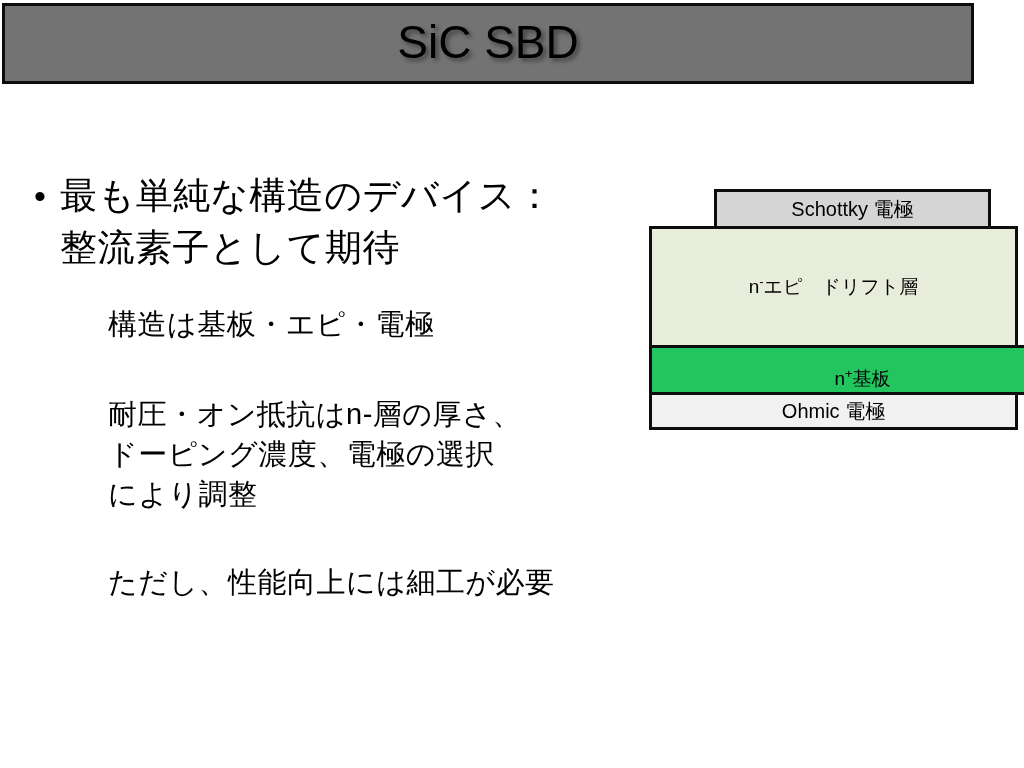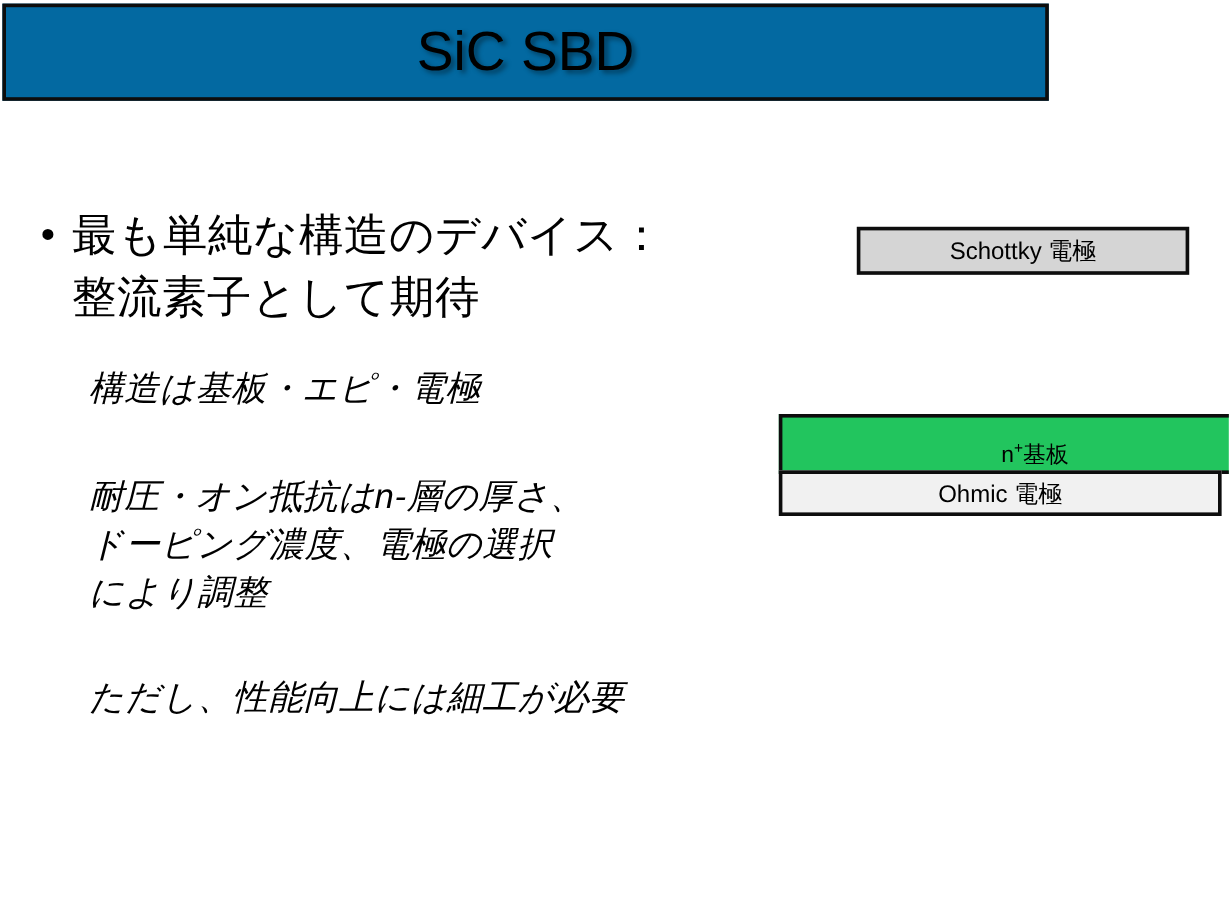--- a/index.html
+++ b/index.html
@@ -14,24 +14,24 @@
     overflow: hidden;
     font-family: "Liberation Sans", "DejaVu Sans", sans-serif;
     color: #000000;
   }
 
   
   #title-bar {
     position: absolute;
     left: 2px;
     top: 3px;
-    width: 872px;
+    width: 972px;
     height: 81px;
     border: 3px solid #0d0d0d;
-    background: #0369a1;
+    background: #737373;
     box-sizing: border-box;
     display: flex;
     align-items: center;
     justify-content: center;
   }
   #title-text {
     font-size: 46px;
     font-weight: normal;
     letter-spacing: 0px;
     color: #000000;
@@ -62,26 +62,25 @@
     color: #000000;
   }
   .bullet-body {
     font-size: 37px;
     line-height: 52px;
     white-space: pre-line;
     letter-spacing: 0.5px;
   }
 
   .sub-para {
-    padding-left: 74px;
+    padding-left: 108px;
     font-size: 29px;
     line-height: 40px;
     white-space: pre-line;
     letter-spacing: 0.5px;
-    font-style: italic;
   }
   #sub-para-1 { margin-top: 30px; }
   #sub-para-2 { margin-top: 50px; }
   #sub-para-3 { margin-top: 48px; }
 
   
   #device-diagram {
     position: absolute;
     left: 646px;
     top: 189px;
@@ -160,20 +159,23 @@
   <div class="sub-para" id="sub-para-3">ただし、性能向上には細工が必要</div>
 
 </div>
 
 <div id="device-diagram">
 
   <div class="layer" id="layer-schottky">
     <span class="layer-label"><span>Schottky 電極</span><sup></sup><span></span></span>
   </div>
 
+  <div class="layer" id="layer-drift">
+    <span class="layer-label"><span>n</span><sup>-</sup><span>エピ　ドリフト層</span></span>
+  </div>
 
   <div class="layer" id="layer-substrate">
     <span class="layer-label"><span>n</span><sup>+</sup><span>基板</span></span>
   </div>
 
   <div class="layer" id="layer-ohmic">
     <span class="layer-label"><span>Ohmic 電極</span><sup></sup><span></span></span>
   </div>
 
 </div>

